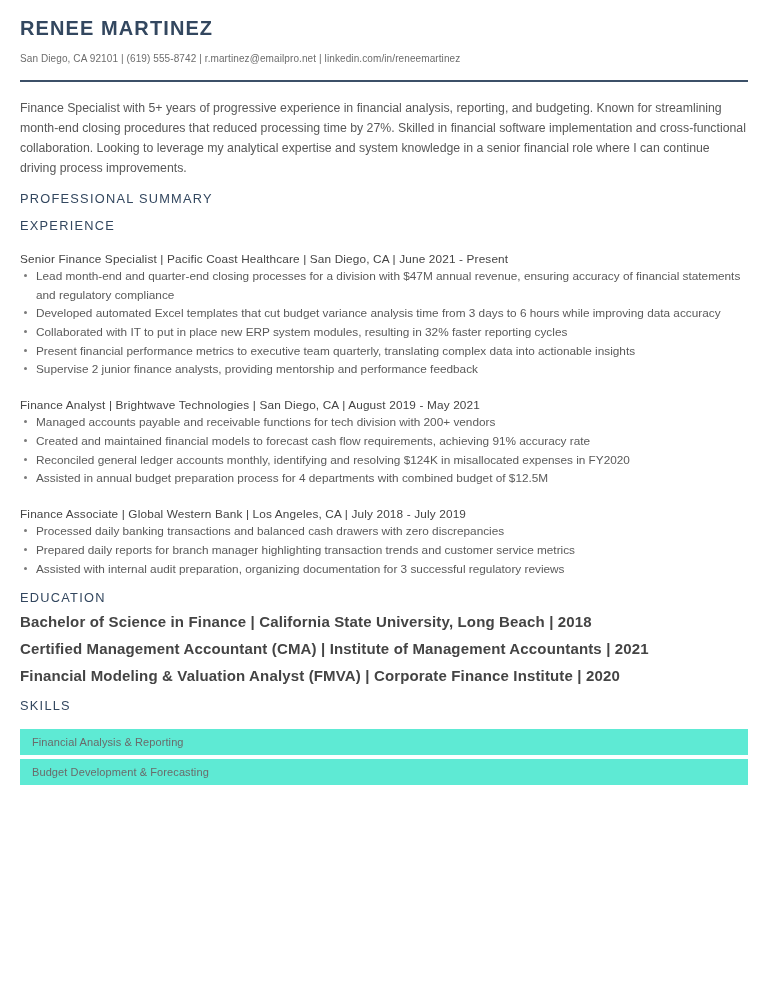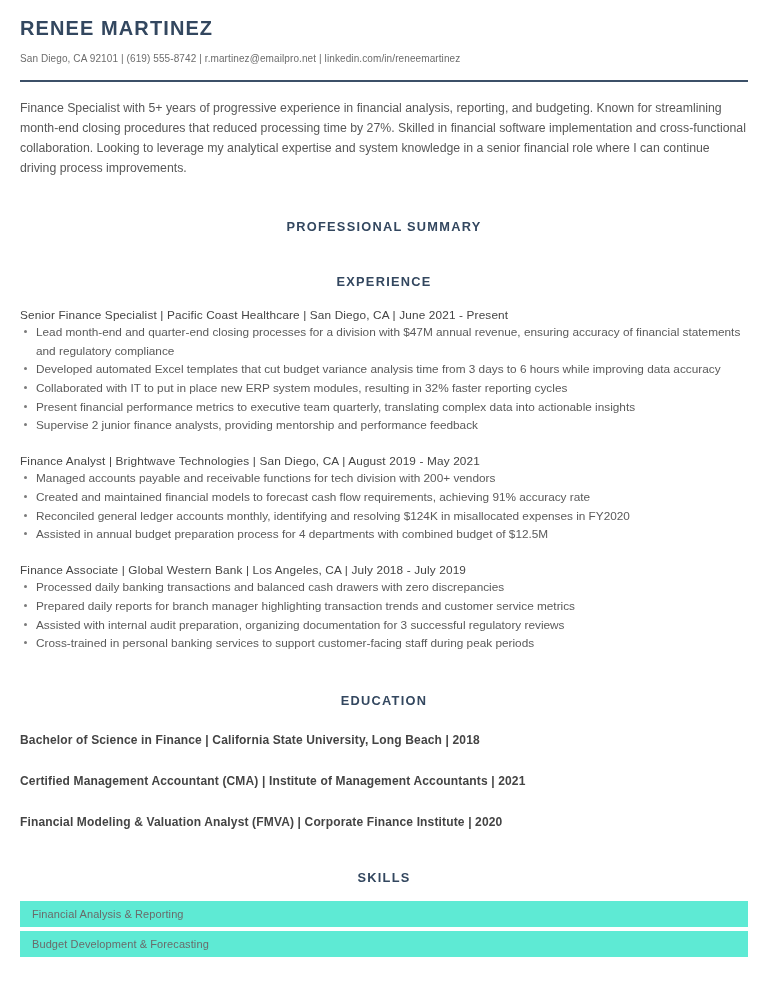--- a/index.html
+++ b/index.html
@@ -53,42 +53,41 @@
   
   .summary {
     font-size: 12.3px;
     line-height: 1.62;
     color: #585858;
     margin-top: 17px;
     text-align: left;
   }
   .section-heading {
     font-size: 12.8px;
-    font-weight: bold;
+    font-weight: normal;
     color: #33475f;
     letter-spacing: 1.25px;
-    margin-top: 40px;
+    margin-top: 12px;
     margin-bottom: 0;
     text-transform: uppercase;
-    text-align: center;
   }
   .entry-title {
     font-size: 11.8px;
     font-weight: normal;
     color: #444444;
     letter-spacing: 0.15px;
     margin-top: 18px;
     line-height: 1.4;
   }
   .edu-entry {
-    font-size: 12px;
+    font-size: 15px;
     font-weight: bold;
     color: #444444;
     letter-spacing: 0.15px;
-    margin-top: 24px;
+    margin-top: 6px;
     line-height: 1.4;
   }
 
   
   ul.bullets {
     list-style: none;
     margin: 0;
     padding: 0;
   }
   ul.bullets li {
@@ -166,21 +165,20 @@
         <li>Assisted in annual budget preparation process for 4 departments with combined budget of $12.5M</li>
       </ul>
     </div>
 
     <div>
       <div class="entry-title">Finance Associate | Global Western Bank | Los Angeles, CA | July 2018 - July 2019</div>
       <ul class="bullets">
         <li>Processed daily banking transactions and balanced cash drawers with zero discrepancies</li>
         <li>Prepared daily reports for branch manager highlighting transaction trends and customer service metrics</li>
         <li>Assisted with internal audit preparation, organizing documentation for 3 successful regulatory reviews</li>
-        <li>Cross-trained in personal banking services to support customer-facing staff during peak periods</li>
       </ul>
     </div>
 
   </div>
 
   <div class="section-heading">EDUCATION</div>
 
   <div>
     <div class="edu-entry">Bachelor of Science in Finance | California State University, Long Beach | 2018</div>
     <div class="edu-entry">Certified Management Accountant (CMA) | Institute of Management Accountants | 2021</div>

